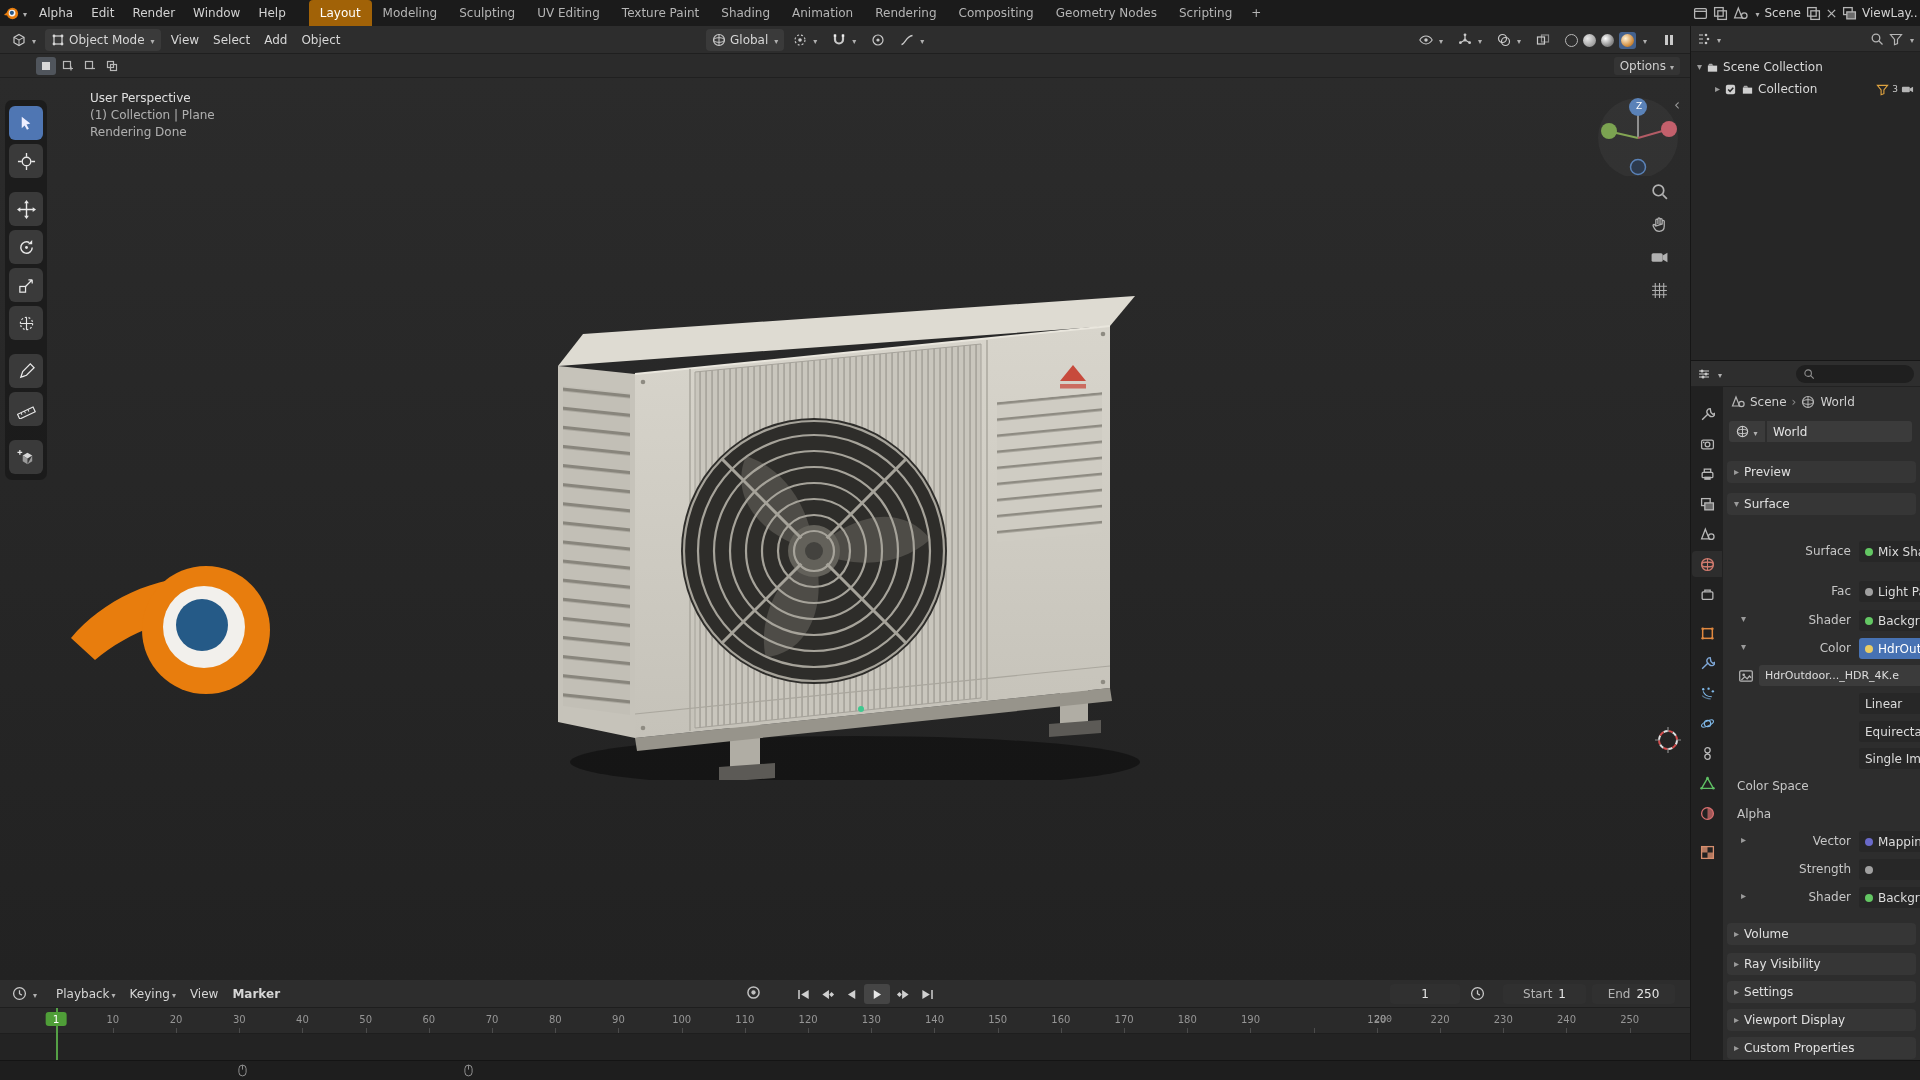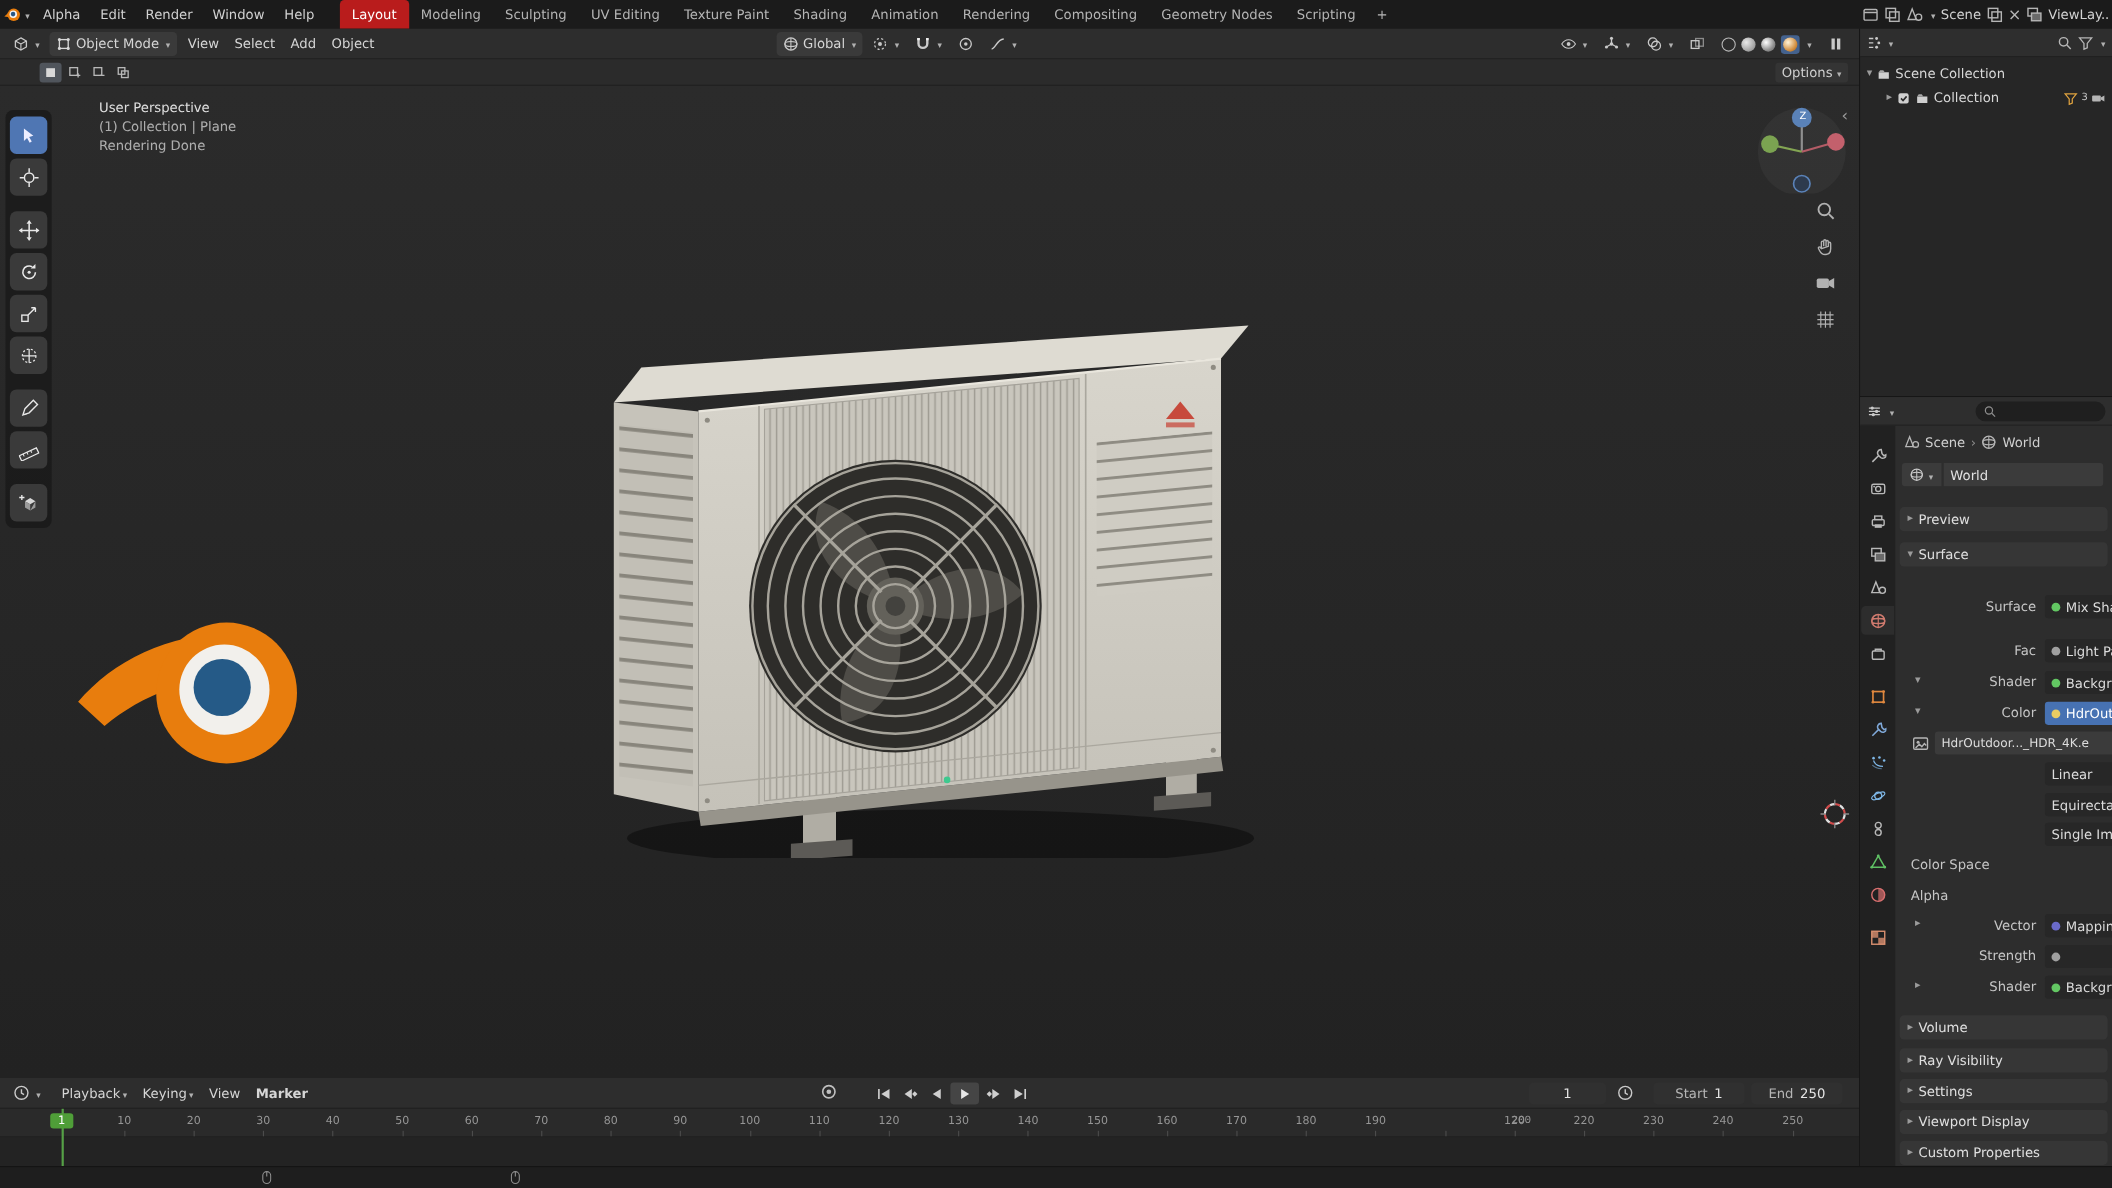--- a/index.html
+++ b/index.html
@@ -15,21 +15,21 @@
   .disc-d::before{content:"▾";}
   .crumb-sep::before{content:"›";color:#8a8a8a;}
   .collapse-glyph::before{content:"‹";color:#9a9a9a;font-size:15px;}
 
   
   #topbar{left:0;top:0;width:1920px;height:26px;background:#1b1b1b;display:flex;align-items:center;z-index:6;}
   #blender-menu{width:30px;height:26px;display:flex;align-items:center;justify-content:center;gap:1px;}
   .menu-item{padding:0 9px;height:26px;display:flex;align-items:center;color:#d2d2d2;}
   #workspace-tabs{display:flex;margin-left:14px;height:26px;}
   .ws-tab{padding:0 11px;height:26px;display:flex;align-items:center;color:#b5b5b5;white-space:nowrap;}
-  .ws-tab.active{background:#b91c1c;color:#ffffff;border-radius:4px 4px 0 0;}
+  .ws-tab.active{background:#a16207;color:#ffffff;border-radius:4px 4px 0 0;}
   #ws-add{padding:0 8px;color:#b5b5b5;height:26px;display:flex;align-items:center;}
   #topbar-right{position:absolute;right:0;top:0;height:26px;display:flex;align-items:center;gap:5px;padding-right:2px;}
   #topbar-right .icon{width:15px;height:15px;}
   .tb-label{color:#d2d2d2;white-space:nowrap;}
   #viewlayer-name{width:56px;overflow:hidden;}
 
   
   #vp-header{left:0;top:26px;width:1690px;height:28px;background:#2d2d2d;border-bottom:1px solid #1f1f1f;z-index:5;}
   .hdr-group{position:absolute;top:0;height:28px;display:flex;align-items:center;gap:3px;}
   .hdr-btn{height:22px;display:flex;align-items:center;gap:4px;padding:0 6px;border-radius:4px;color:#d6d6d6;}

